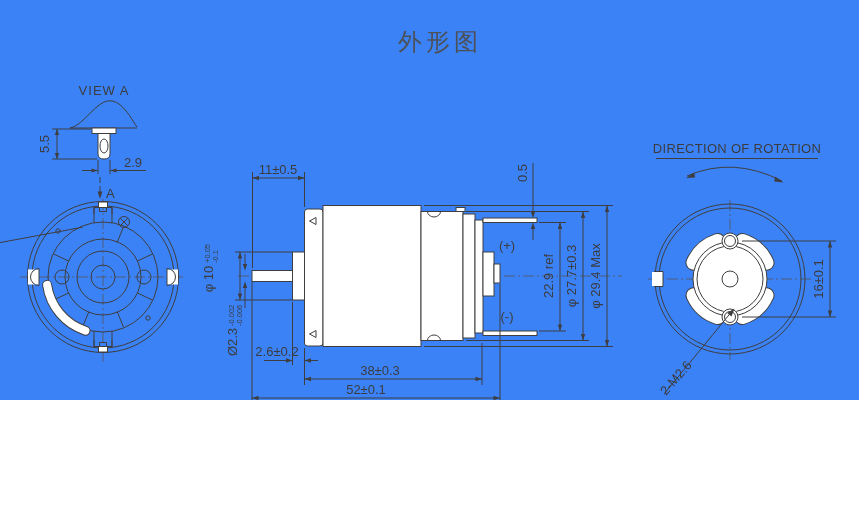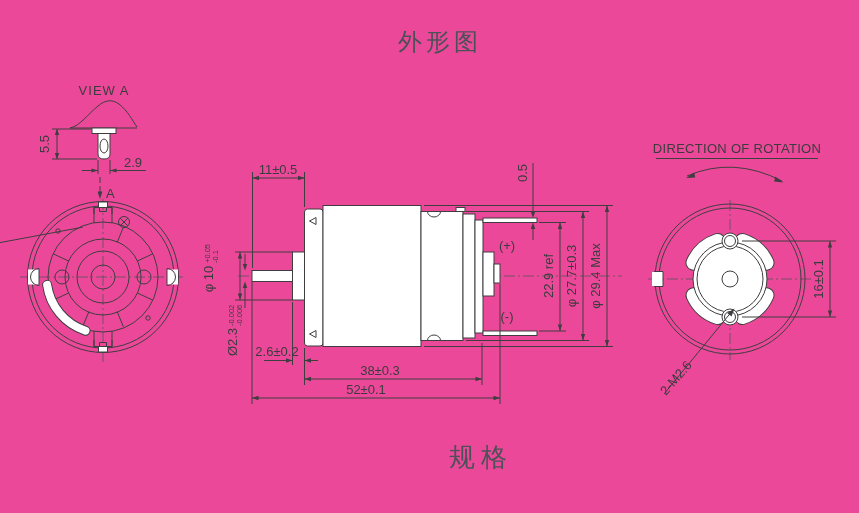--- a/index.html
+++ b/index.html
@@ -1,16 +1,16 @@
 <!DOCTYPE html>
 <html><head>
 <meta charset="utf-8">
 <style>
   html,body{margin:0;padding:0;background:#ffffff;}
-  .stage{position:relative;width:859px;height:513px;background:#ec4899;overflow:hidden;
+  .stage{position:relative;width:859px;height:400px;background:#3b82f6;overflow:hidden;
          font-family:"Liberation Sans","DejaVu Sans",sans-serif;}
   svg{position:absolute;left:0;top:0;}
   svg text{fill:#3c3c3e;font-family:"Liberation Sans","DejaVu Sans",sans-serif;}
   .ln{stroke:#3e3e40;stroke-width:1;fill:none;}
   .lnw{stroke:#3e3e40;stroke-width:1;fill:#ffffff;}
   .cl{stroke:#57575a;stroke-width:0.8;fill:none;stroke-dasharray:11 3 2 3;}
   .ah{fill:#3e3e40;stroke:none;}
   .dim{font-size:13px;}
   .dimsm{font-size:7.5px;}
   .cn{font-size:24px;fill:#4c5158;letter-spacing:4px;}

